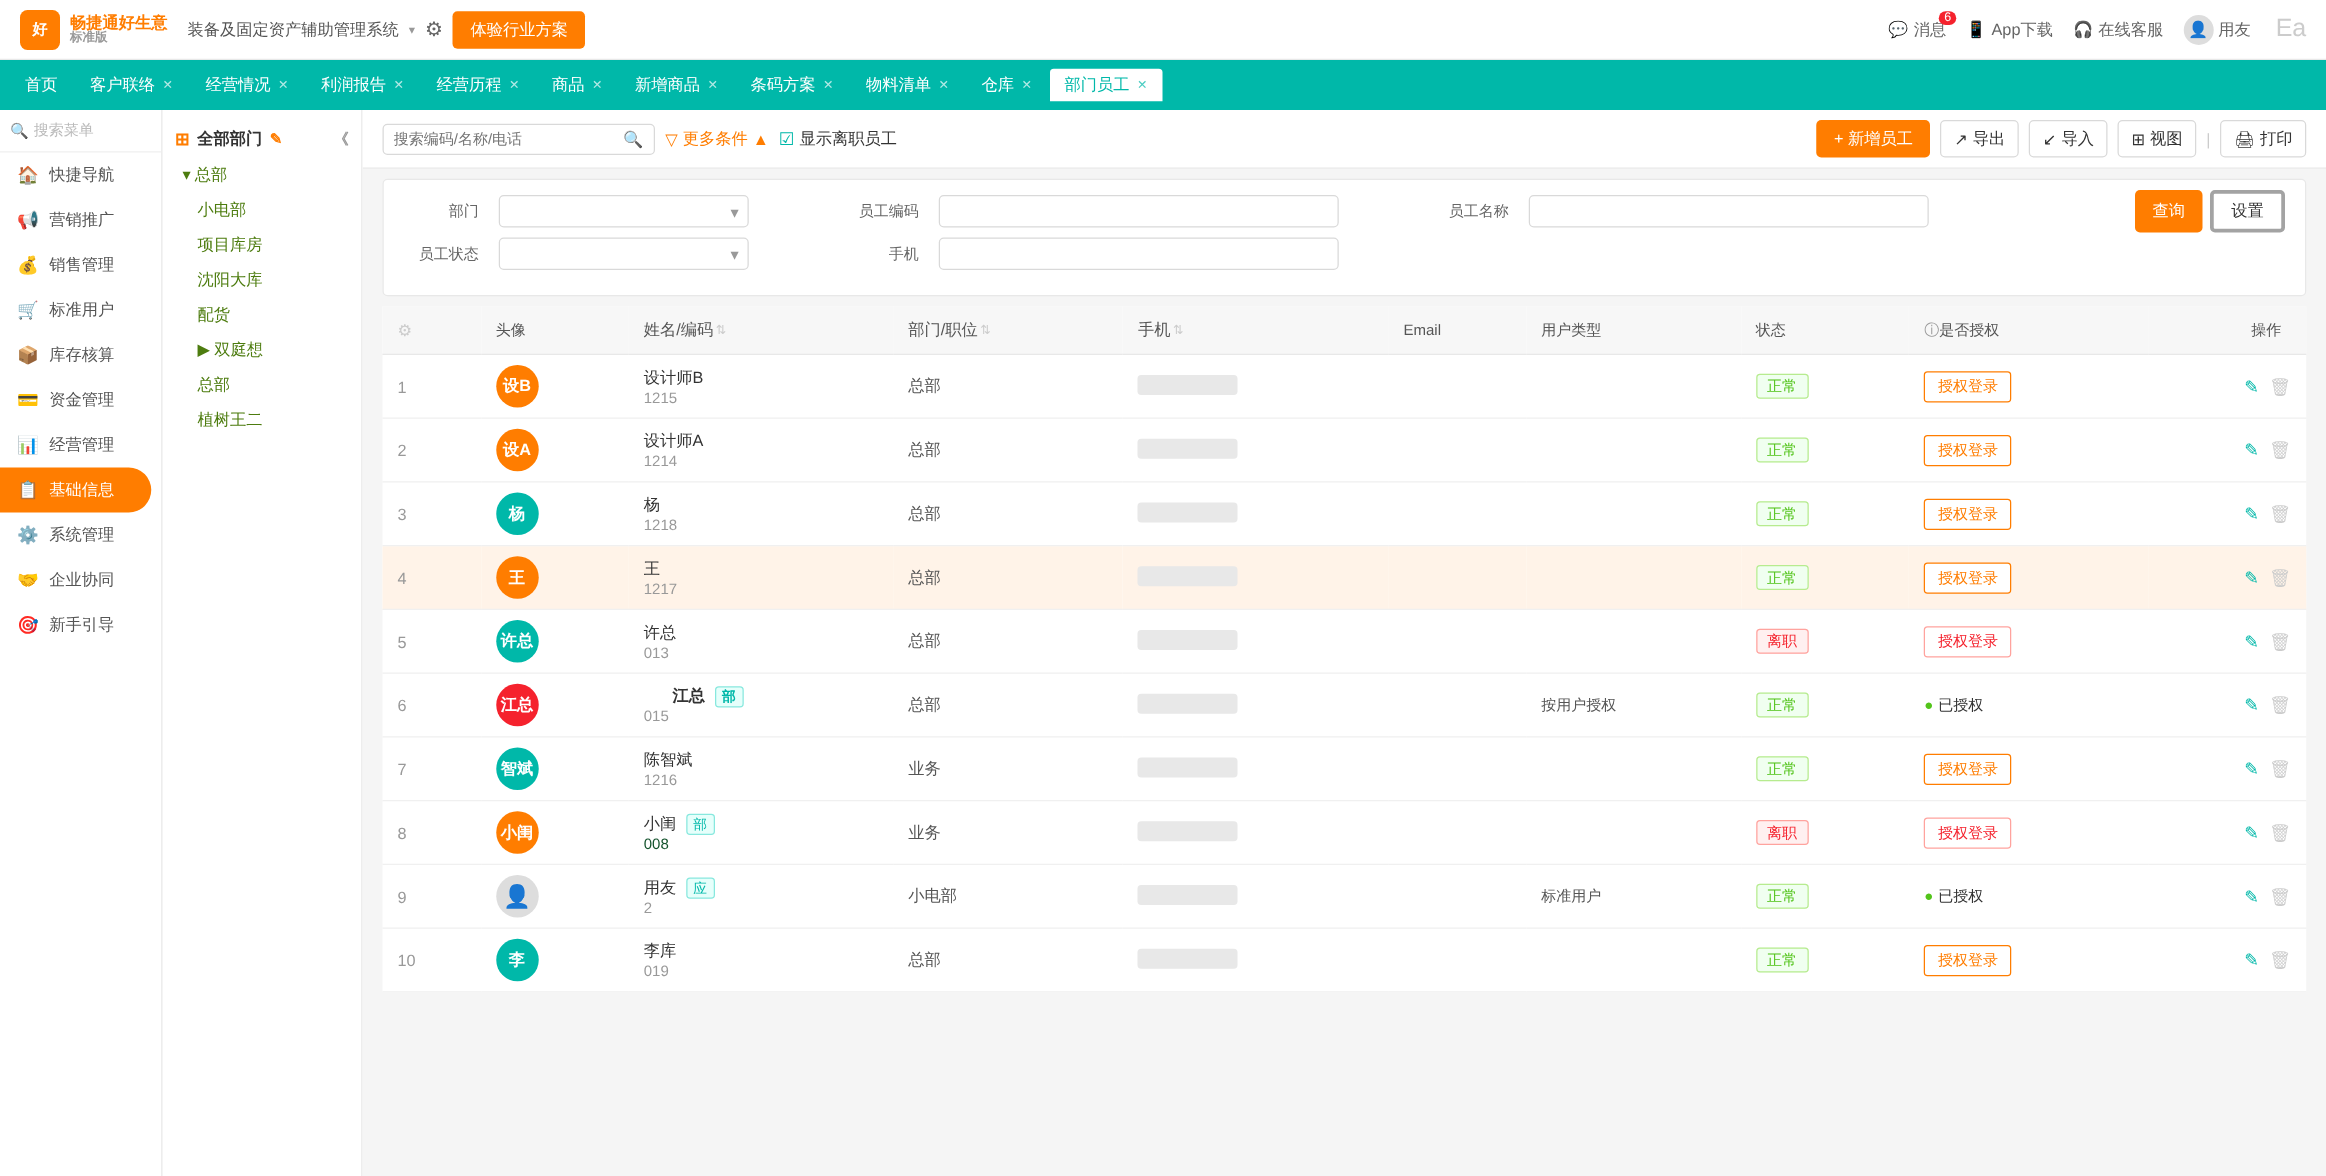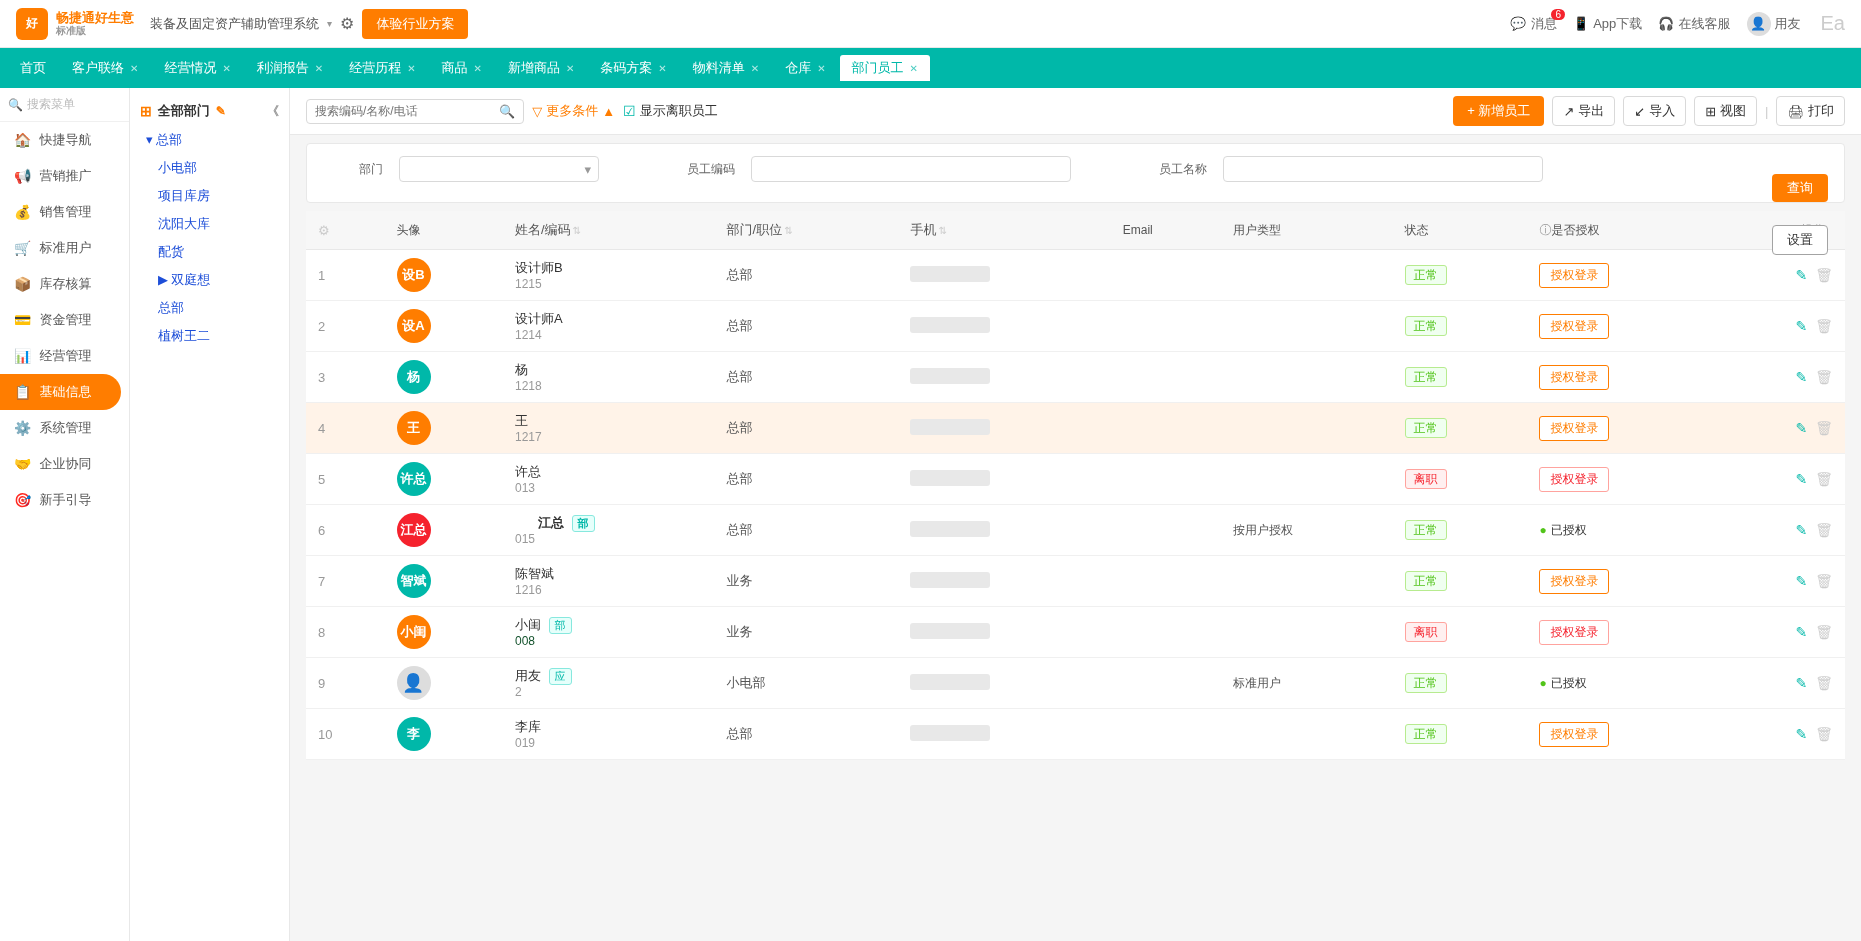--- a/index.html
+++ b/index.html
@@ -27,21 +27,21 @@
     .main-layout { display: flex; flex: 1; overflow: hidden; }
 
     
     .page-body { display: flex; flex: 1; overflow: hidden; }
 
     
     .dept-tree { width: 160px; background: white; border-right: 1px solid #e8e8e8; padding: 8px 0; overflow-y: auto; }
     .dept-tree-header { display: flex; align-items: center; padding: 6px 10px; gap: 6px; font-size: 13px; color: #333; font-weight: bold; }
     .dept-tree-header .edit-icon { color: #ff7d00; font-size: 12px; cursor: pointer; }
     .dept-tree-header .collapse-icon { color: #999; font-size: 12px; cursor: pointer; margin-left: auto; }
-    .tree-node { padding: 5px 10px 5px 16px; cursor: pointer; font-size: 12px; color: #1d4ed8; }
+    .tree-node { padding: 5px 10px 5px 16px; cursor: pointer; font-size: 12px; color: #4d7c0f; }
     .tree-node-child { padding-left: 28px; }
 
     
     .table-area { flex: 1; display: flex; flex-direction: column; overflow: hidden; background: #f5f5f5; }
 
     
     .toolbar { background: white; padding: 8px 16px; display: flex; align-items: center; gap: 8px; border-bottom: 1px solid #e8e8e8; }
     .search-box { display: flex; align-items: center; border: 1px solid #d9d9d9; border-radius: 4px; padding: 4px 8px; gap: 4px; }
     .search-box input { border: none; outline: none; font-size: 12px; width: 180px; }
     .filter-btn { display: flex; align-items: center; gap: 4px; color: #ff7d00; cursor: pointer; font-size: 12px; border: none; background: none; }
@@ -53,23 +53,23 @@
 
     
     .filter-form { background: white; padding: 12px 16px; border: 1px solid #e8e8e8; border-radius: 4px; margin: 8px 16px; position: relative; }
     .filter-row { display: flex; align-items: center; gap: 16px; margin-bottom: 8px; }
     .filter-row:last-child { margin-bottom: 0; }
     .filter-label { color: #666; font-size: 12px; width: 60px; text-align: right; flex-shrink: 0; }
     .filter-select { border: 1px solid #d9d9d9; border-radius: 4px; padding: 5px 28px 5px 8px; font-size: 12px; color: #333; appearance: none; width: 200px; background: white; position: relative; cursor: pointer; }
     .filter-input { border: 1px solid #d9d9d9; border-radius: 4px; padding: 5px 8px; font-size: 12px; color: #333; width: 200px; outline: none; }
     .filter-select-wrap { position: relative; display: inline-flex; align-items: center; }
     .filter-select-wrap::after { content: '▾'; position: absolute; right: 8px; color: #999; pointer-events: none; }
-    .filter-actions { position: absolute; right: 16px; top: 30px; display: flex; flex-direction: column; gap: 23px; }
+    .filter-actions { position: absolute; right: 16px; top: 8px; display: flex; flex-direction: row; gap: 6px; }
     .query-btn { background: #ff7d00; color: white; border: none; padding: 5px 14px; border-radius: 4px; cursor: pointer; font-size: 13px; }
-    .reset-btn { background: white; border: 1px solid #a3a3a3; color: #333; padding: 5px 14px; border-radius: 4px; cursor: pointer; font-size: 13px; }
+    .reset-btn { background: white; border: 3px solid #a3a3a3; color: #333; padding: 5px 14px; border-radius: 4px; cursor: pointer; font-size: 13px; }
 
     
     .table-wrapper { flex: 1; overflow-y: auto; padding: 0 16px; }
     table { width: 100%; border-collapse: collapse; background: white; }
     thead tr { background: #f7f7f7; }
     th { padding: 10px 12px; text-align: left; font-weight: 500; color: #555; font-size: 12px; border-bottom: 1px solid #e8e8e8; white-space: nowrap; }
     td { padding: 8px 12px; border-bottom: 1px solid #f0f0f0; color: #333; font-size: 13px; vertical-align: middle; }
     tr.highlighted { background: #fff3e8; }
 
     .avatar { width: 34px; height: 34px; border-radius: 50%; display: flex; align-items: center; justify-content: center; color: white; font-size: 13px; font-weight: bold; flex-shrink: 0; }
@@ -332,20 +332,30 @@
           <div class="filter-select-wrap">
             <select class="filter-select">
               <option value=""></option>
             </select>
           </div>
           <span class="filter-label" style="margin-left:60px;">员工编码</span>
           <input class="filter-input" style="width: 320px;">
           <span class="filter-label" style="margin-left:60px;">员工名称</span>
           <input class="filter-input" style="width: 320px;">
         </div>
+        <div class="filter-row">
+          <span class="filter-label">员工状态</span>
+          <div class="filter-select-wrap">
+            <select class="filter-select">
+              <option value=""></option>
+            </select>
+          </div>
+          <span class="filter-label" style="margin-left:60px;">手机</span>
+          <input class="filter-input" style="width: 320px;">
+        </div>
         <div class="filter-actions">
           <button class="query-btn">查询</button>
           <button class="reset-btn">设置</button>
         </div>
       </div>
 
       <div class="table-wrapper">
         <table>
           <thead>
             <tr>

